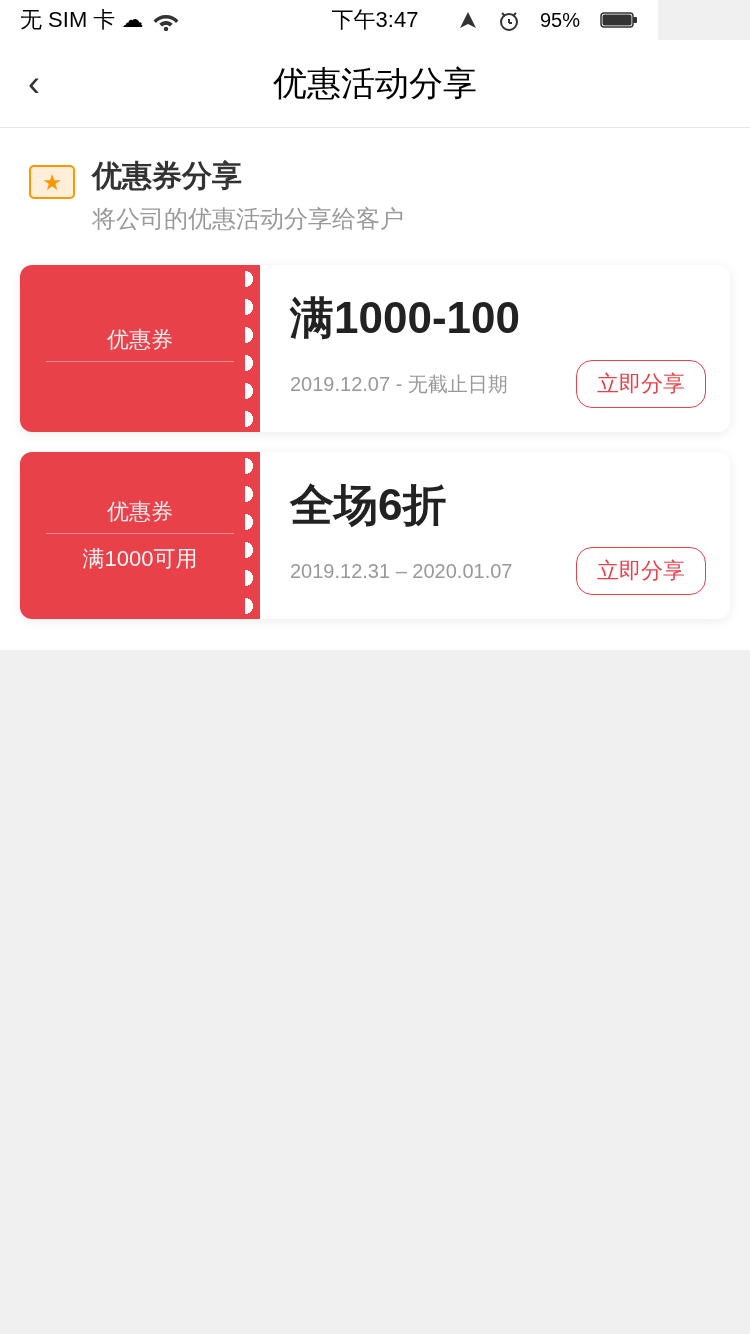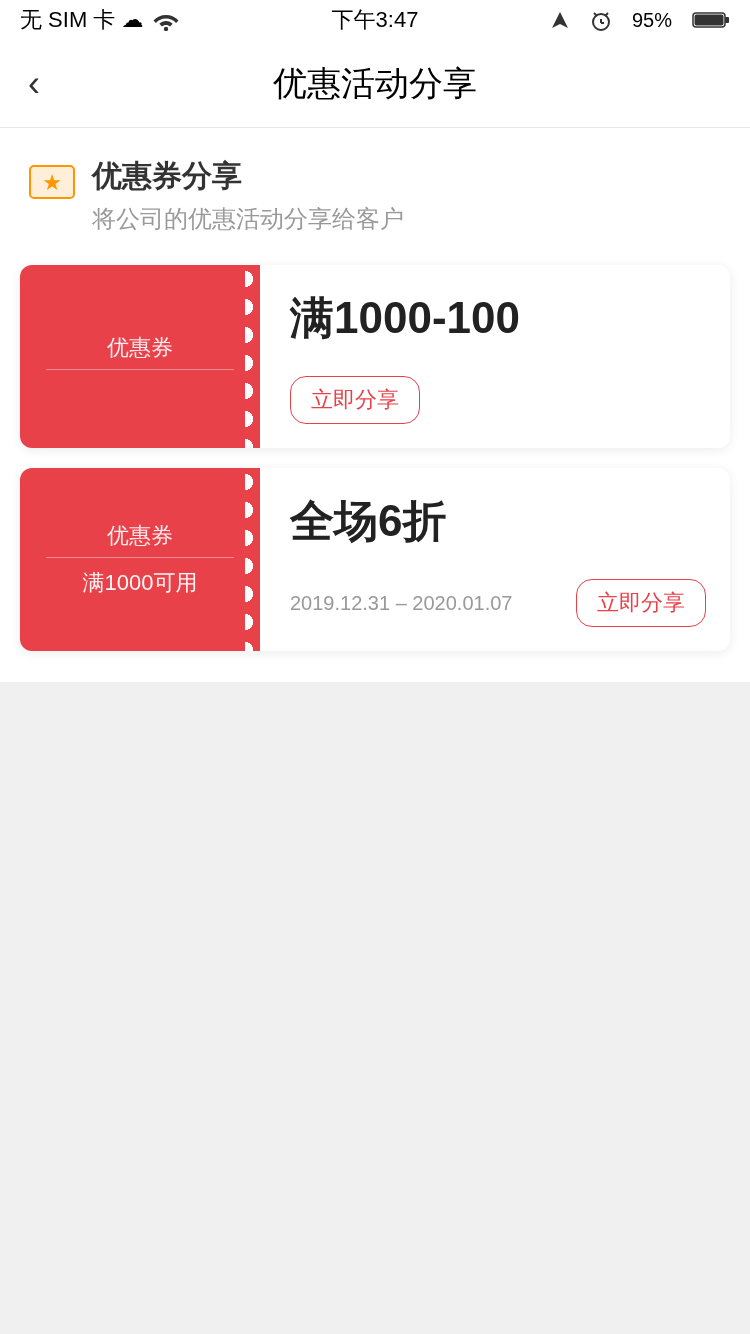--- a/index.html
+++ b/index.html
@@ -8,21 +8,21 @@
     body {
       width: 750px;
       min-height: 1334px;
       background: #f0f0f0;
       font-family: -apple-system, 'PingFang SC', 'Helvetica Neue', Arial, sans-serif;
       overflow-x: hidden;
     }
 
     
     .status-bar {
-      width: 750px;
+      width: 658px;
       height: 40px;
       background: #fff;
       display: flex;
       align-items: center;
       justify-content: space-between;
       padding: 0 20px;
       font-size: 22px;
       font-weight: 500;
     }
     .status-left {
@@ -160,21 +160,21 @@
       text-align: center;
     }
 
     
     .coupon-right {
       flex: 1;
       padding: 24px 24px 24px 30px;
       display: flex;
       flex-direction: column;
       justify-content: center;
-      gap: 28px;
+      gap: 12px;
     }
     .coupon-title {
       font-size: 44px;
       font-weight: 700;
       color: #222;
     }
     .coupon-meta {
       display: flex;
       align-items: center;
       justify-content: space-between;
@@ -257,20 +257,21 @@
 <div class="coupon-list">
 
   <div class="coupon-card">
     <div class="coupon-left">
       <span class="coupon-label">优惠券</span>
       <div class="coupon-divider"></div>
     </div>
     <div class="coupon-right">
       <span class="coupon-title">满1000-100</span>
       <div class="coupon-meta">
+        <span class="coupon-date">2019.12.07 - 无截止日期</span>
         <button class="coupon-share-btn">立即分享</button>
       </div>
     </div>
   </div>
 
   <div class="coupon-card">
     <div class="coupon-left">
       <span class="coupon-label">优惠券</span>
       <div class="coupon-divider"></div>
       <span class="coupon-condition">满1000可用</span>

